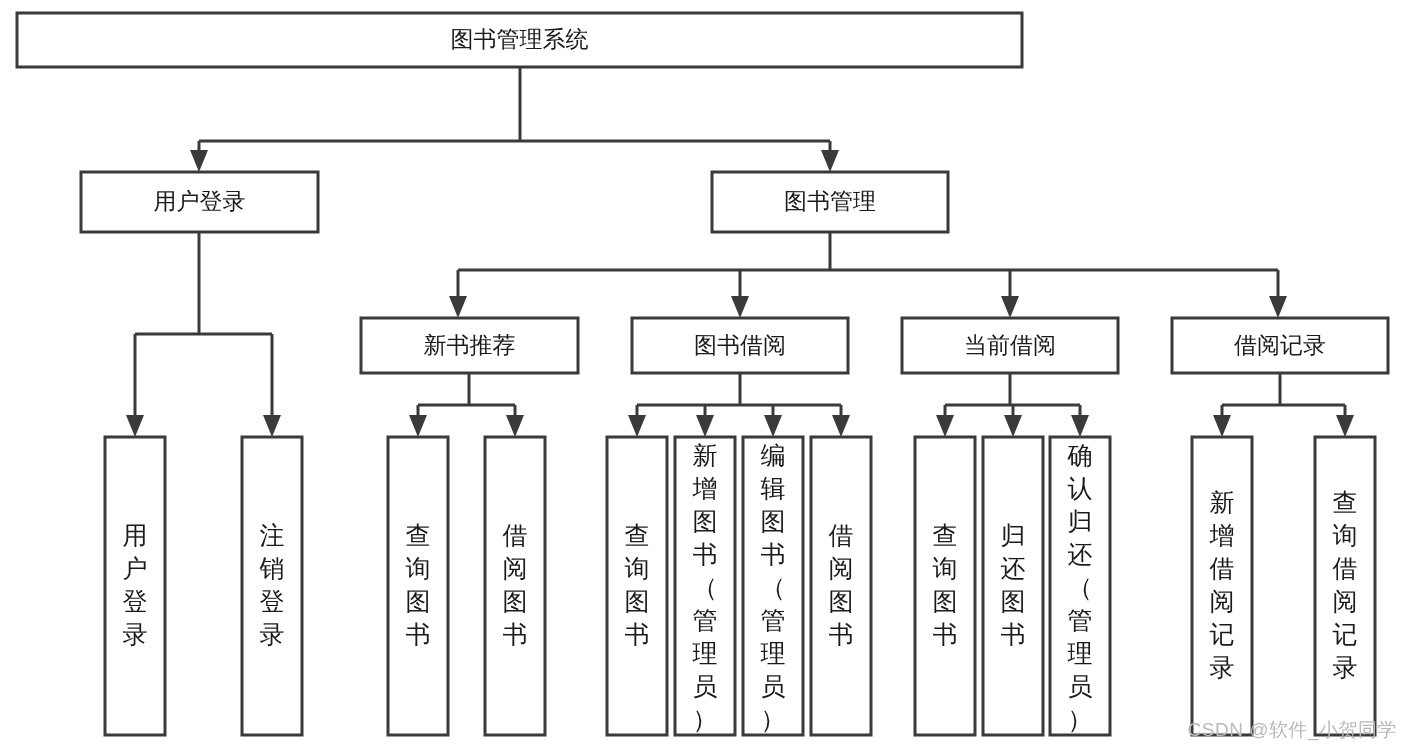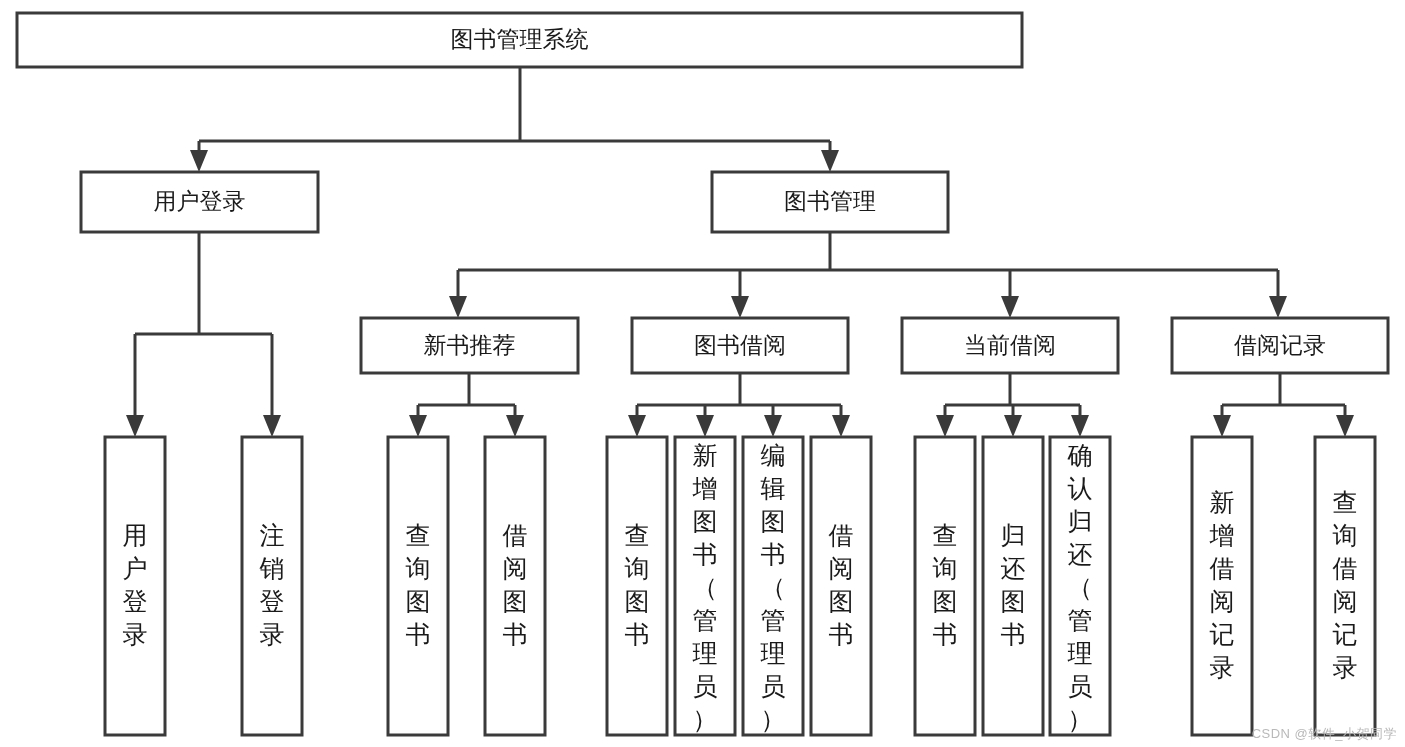--- a/index.html
+++ b/index.html
@@ -20,21 +20,21 @@
     font-family:"Liberation Sans","DejaVu Sans",sans-serif;
     font-size:23px;
     text-anchor:middle;
     dominant-baseline:middle;
   }
   .node-label.vertical{font-size:25px;}
   .watermark{
     position:absolute;
     right:8px;bottom:4px;
     font-family:"Liberation Sans","DejaVu Sans",sans-serif;
-    font-size:13px;
+    font-size:19px;
     color:#b9b9b9;
     white-space:nowrap;
     letter-spacing:0.5px;
   }
 </style>
 </head>
 <body>
 
 <div id="diagram-root">
   <svg id="tree" viewBox="0 0 1405 747">

